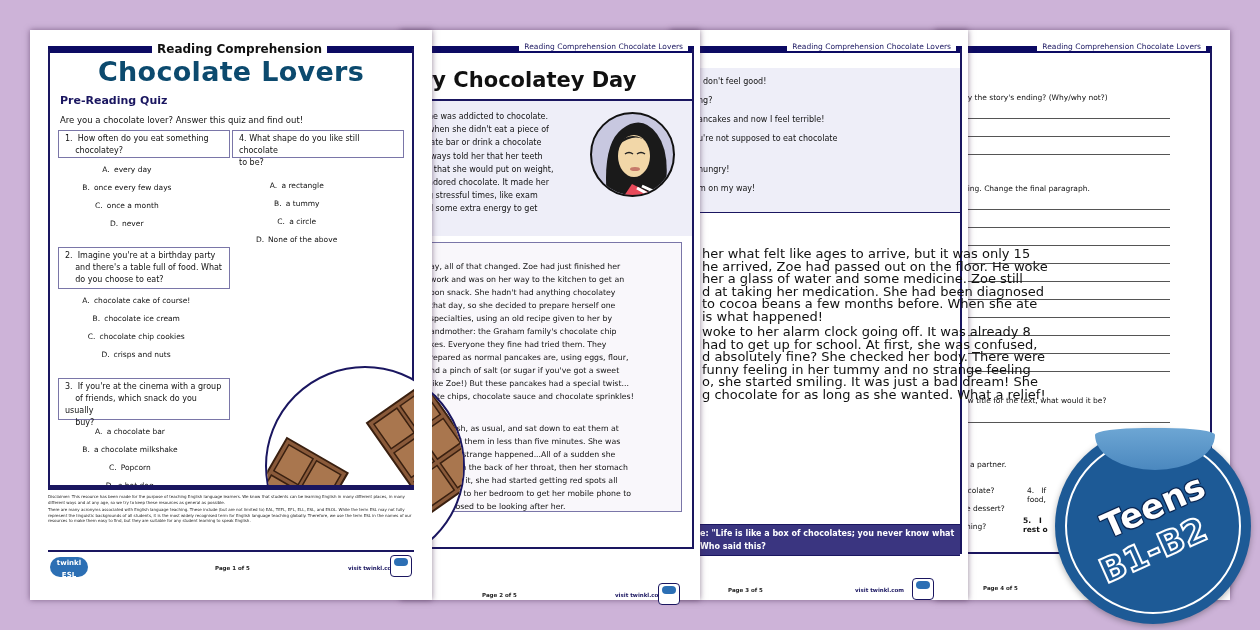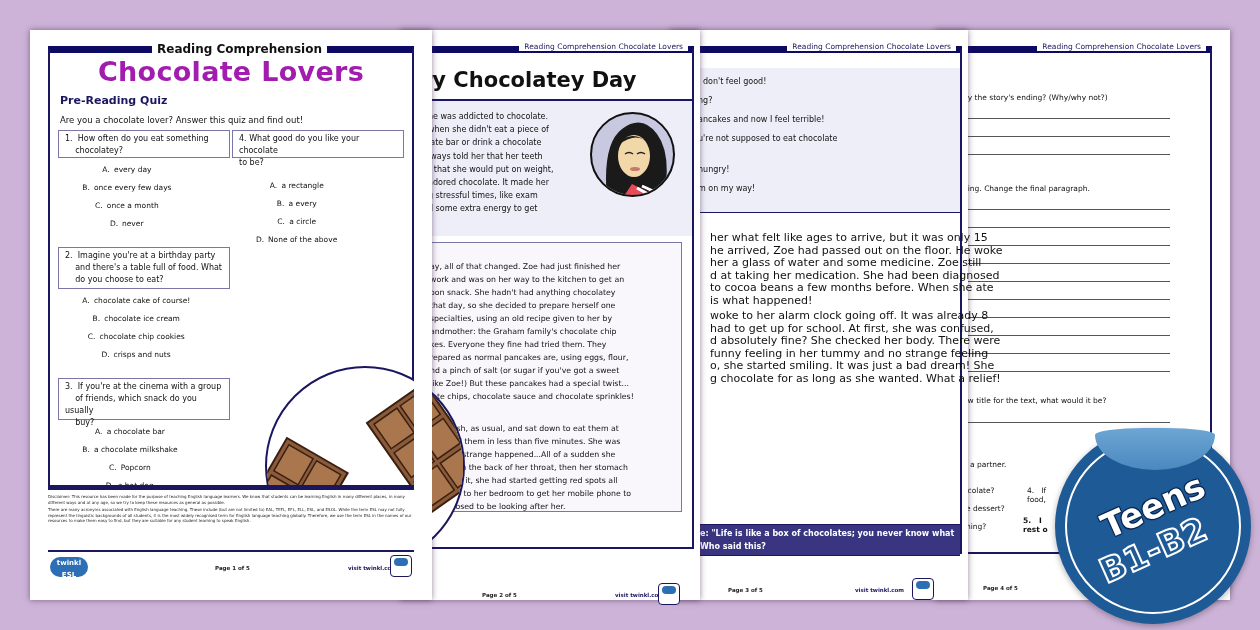--- a/index.html
+++ b/index.html
@@ -31,21 +31,21 @@
     position: absolute; font-weight: bold; font-size: 10px; color: #1a1660;
     background: #fff; padding: 0 5px; white-space: nowrap;
   }
   
   #p1 { left: 30px; top: 30px; width: 402px; height: 570px; z-index: 4; }
   #p1 .top-bar { left: 18px; right: 18px; top: 16px; }
   #p1 .frame { left: 18px; right: 18px; top: 19px; height: 440px; }
   #p1 .header-label { left: 122px; top: 12px; font-size: 12px; color: #111; }
   .big-title {
     position: absolute; left: 0; right: 0; top: 26px; text-align: center;
-    font-size: 27px; font-weight: bold; color: #a21caf; letter-spacing: 0.3px;
+    font-size: 27px; font-weight: bold; color: #0c4a6e; letter-spacing: 0.3px;
   }
   .section-title {
     position: absolute; left: 30px; top: 64px; font-size: 11px; font-weight: bold; color: #1a1660;
   }
   .intro-text {
     position: absolute; left: 30px; top: 85px; font-size: 8.5px; color: #111;
   }
   .q-box {
     position: absolute; border: 1.5px solid #7a76a8; padding: 2px 6px;
     font-size: 8px; line-height: 12px; background: #fff;
@@ -104,21 +104,21 @@
   #p3 .top-bar { left: 0; right: 6px; top: 16px; }
   #p3 .frame { left: -2px; right: 6px; top: 19px; height: 505px; }
   #p3 .header-label { right: 12px; top: 12px; font-weight: normal; font-size: 7.5px; }
   .dialog-panel {
     position: absolute; left: 0; right: 8px; top: 38px; height: 145px; background: #eeeef8;
     border-bottom: 1.5px solid #1a1660;
   }
   .dialog-lines { position: absolute; left: 28px; top: 47px; font-size: 8px; color: #111; white-space: nowrap; }
   .dialog-lines div { height: 19px; }
   .dialog-lines .gap { height: 12px; }
-  .para-lines { position: absolute; left: 40px; font-size: 11px; line-height: 12.5px; color: #111; white-space: nowrap; }
+  .para-lines { position: absolute; left: 32px; font-size: 13px; line-height: 12.5px; color: #111; white-space: nowrap; margin-top: 16px; }
   .quote-bar {
     position: absolute; left: 0; right: 8px; top: 494px; height: 32px; background: #3a3580;
     color: #fff; font-size: 8px; font-weight: bold; padding: 3px 0 0 30px; line-height: 12.5px; white-space: nowrap;
     border-top: 1.5px solid #1a1660; border-bottom: 1.5px solid #1a1660;
   }
 
   
   #p4 { left: 935px; top: 30px; width: 295px; height: 570px; z-index: 1; }
   #p4 .top-bar { left: 0; right: 18px; top: 16px; }
   #p4 .frame { left: -2px; right: 18px; top: 19px; height: 505px; }
@@ -300,26 +300,26 @@
     &nbsp;&nbsp;&nbsp;&nbsp;<span>chocolatey?</span>
   </div>
   <div class="q-options" style="left:48px; top:134px;">
     <div><span class="letter">A.</span><span>every day</span></div>
     <div><span class="letter">B.</span><span>once every few days</span></div>
     <div><span class="letter">C.</span><span>once a month</span></div>
     <div><span class="letter">D.</span><span>never</span></div>
   </div>
 
   <div class="q-box" style="left:202px; top:100px; width:172px; height:28px;">
-    <span>4.</span> <span>What good do you like your chocolate</span><br>
+    <span>4.</span> <span>What shape do you like still chocolate</span><br>
     <span>to be?</span>
   </div>
   <div class="q-options" style="left:222px; top:150px;">
     <div><span class="letter">A.</span><span>a rectangle</span></div>
-    <div><span class="letter">B.</span><span>a every</span></div>
+    <div><span class="letter">B.</span><span>a tummy</span></div>
     <div><span class="letter">C.</span><span>a circle</span></div>
     <div><span class="letter">D.</span><span>None of the above</span></div>
   </div>
 
   <div class="q-box" style="left:28px; top:217px; width:172px; height:42px;">
     <span>2.</span>&nbsp; <span>Imagine you're at a birthday party</span><br>
     &nbsp;&nbsp;&nbsp;&nbsp;<span>and there's a table full of food. What</span><br>
     &nbsp;&nbsp;&nbsp;&nbsp;<span>do you choose to eat?</span>
   </div>
   <div class="q-options" style="left:48px; top:265px;">

